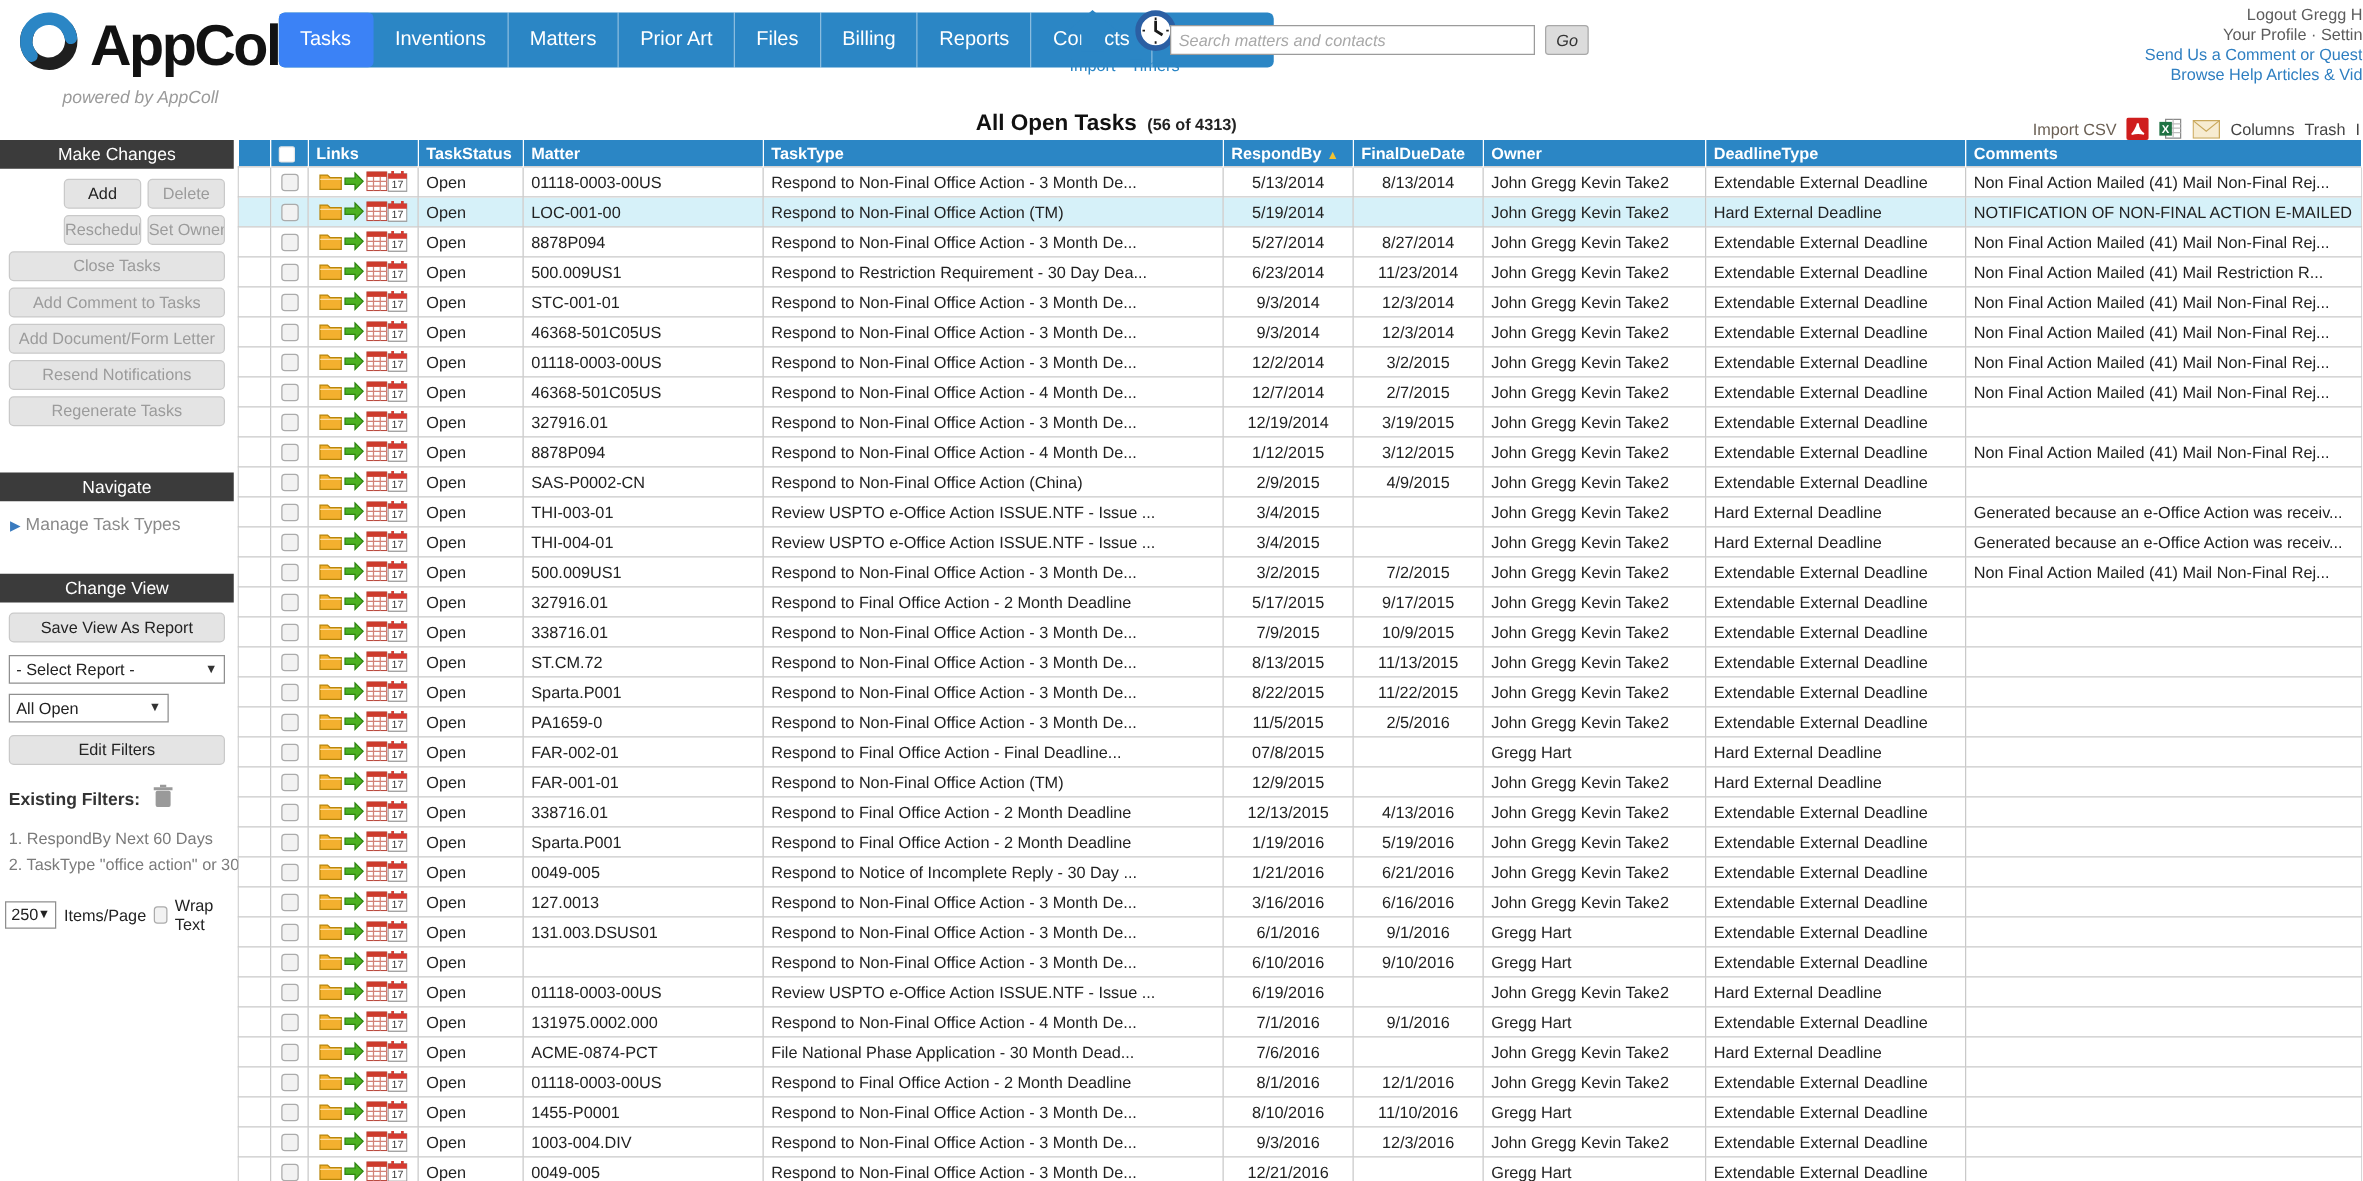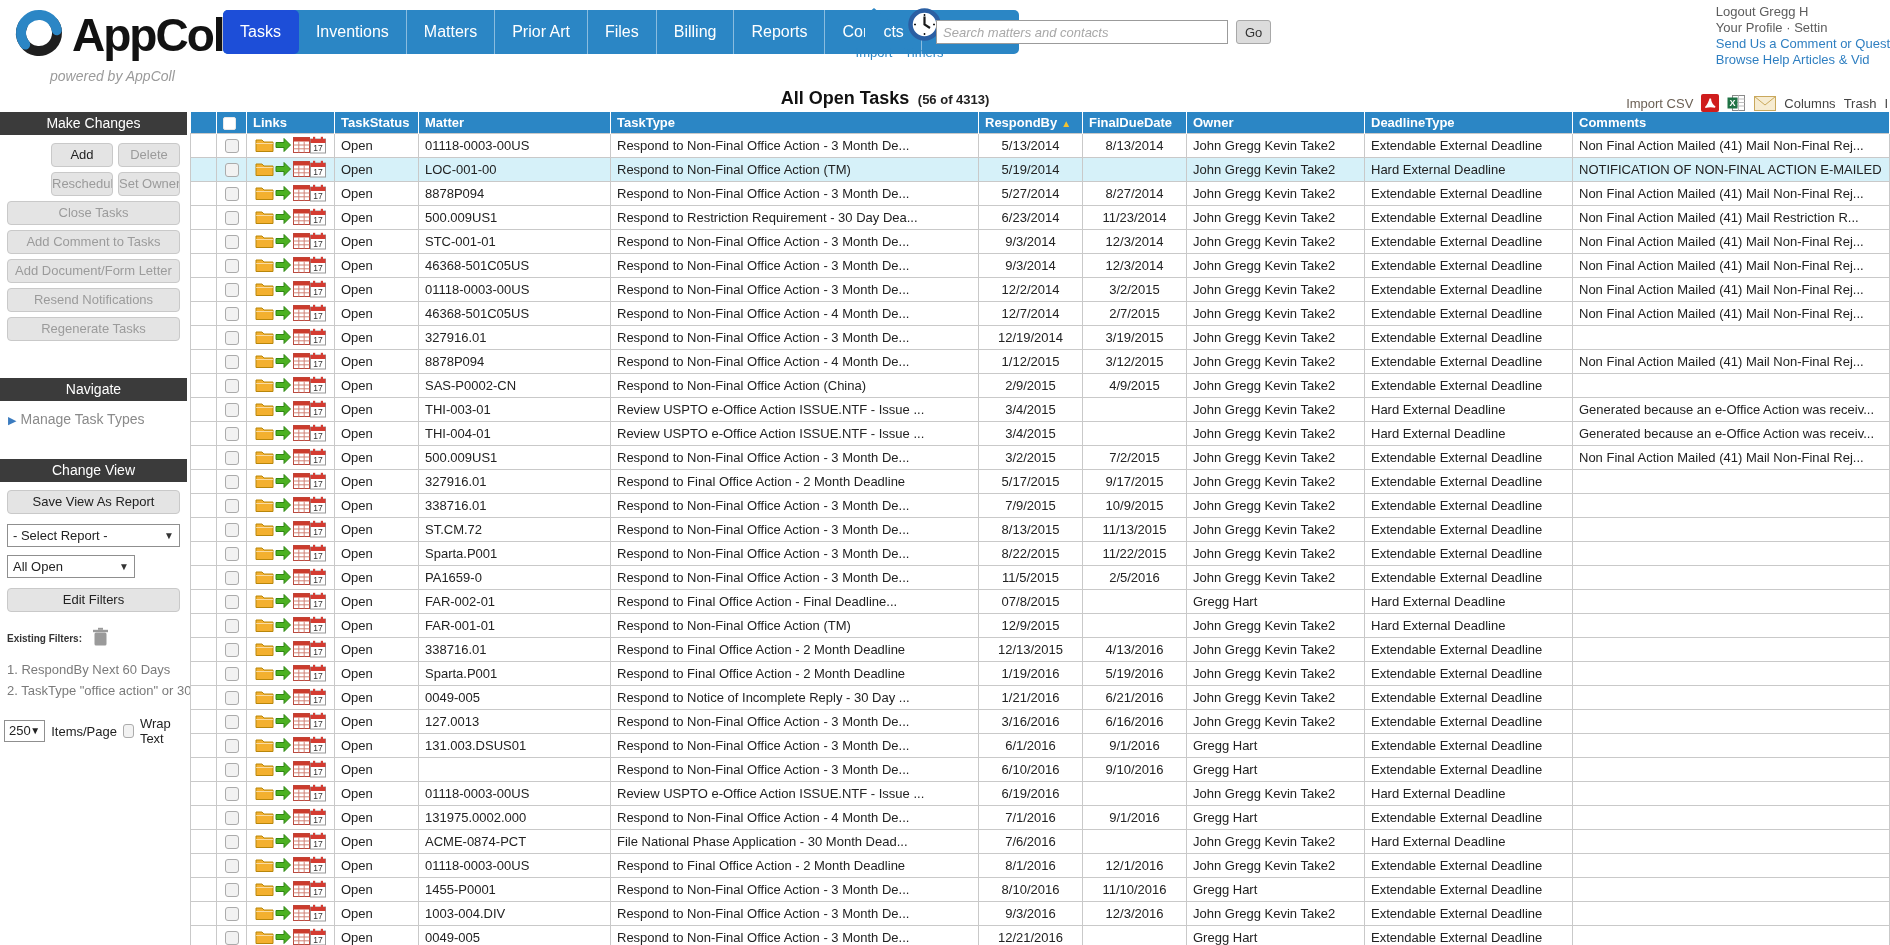--- a/index.html
+++ b/index.html
@@ -10,32 +10,32 @@
 
   
   .logo-block { position:absolute; left:12px; top:6px; }
   .logo-row { display:flex; align-items:center; gap:6px; }
   .logo-text { font-size:46px; font-weight:bold; color:#121212; letter-spacing:-2px; }
   .tagline { font-size:14px; font-style:italic; color:#9a9a9a; margin:4px 0 0 38px; }
 
   .tabs { position:absolute; left:223px; top:10px; display:flex; background:#2b86c5; border-radius:5px; height:44px; }
   .tab { color:#fff; font-size:16px; line-height:44px; padding:0 17px; border-right:1px solid rgba(255,255,255,.45); cursor:pointer; white-space:nowrap; }
   .tab:last-child { border-right:none; }
-  .tab.active { background:#1d4ed8; border-radius:5px; border-right-color:transparent; }
+  .tab.active { background:#3b82f6; border-radius:5px; border-right-color:transparent; }
 
   .tool { position:absolute; top:8px; text-align:center; color:#2b86c5; font-size:13px; }
   .tool .tlabel { margin-top:1px; }
   .tool-import { left:848px; width:52px; }
   .tool-timers { left:902px; width:44px; }
 
   .search-input { position:absolute; left:936px; top:20px; width:292px; height:24px; border:1px solid #9b9b9b; font-size:13px; padding:0 6px; color:#444; font-family:"Liberation Sans",sans-serif; }
   .search-input::placeholder { color:#a8a8a8; font-style:italic; }
-  .go-btn { position:absolute; left:1236px; top:20px; height:24px; padding:0 8px; background:#dcdcdc; border:1px solid #a8a8a8; border-radius:3px; font-size:13px; color:#333; cursor:pointer; font-family:"Liberation Sans",sans-serif; }
-
-  .account-links { position:absolute; right:0; top:4px; font-size:13px; line-height:16px; white-space:nowrap; }
+  .go-btn { position:absolute; left:1236px; top:20px; height:24px; padding:0 8px; background:#dcdcdc; border:1px solid #a8a8a8; border-radius:3px; font-size:13px; color:#333; cursor:pointer; font-family:"Liberation Sans",sans-serif;font-style:italic; }
+
+  .account-links { position:absolute; right:0; top:4px; text-align:right; font-size:13px; line-height:16px; white-space:nowrap; }
   .account-links .line { display:block; cursor:pointer; }
   .account-links .gray { color:#5c5c5c; }
   .account-links .blue { color:#2f7fc1; }
 
   
   .title-row { position:absolute; left:0; top:88px; width:1770px; text-align:center; }
   .page-title { font-size:18px; font-weight:bold; color:#111; display:inline; }
   .title-count { font-size:13px; font-weight:bold; color:#222; margin-left:4px; }
 
   .table-toolbar { position:absolute; right:2px; top:94px; display:flex; align-items:center; gap:8px; font-size:13px; color:#444; }
@@ -52,21 +52,21 @@
   .sbtn-row { display:flex; gap:5px;padding-left:44px; }
   .sbtn-row .sbtn { flex:1; }
   .gap-lg { height:32px; }
   .nav-link { font-size:14px; color:#8a8a8a; padding:2px 8px 0 8px; cursor:pointer; }
   .nav-link .tri { color:#3a7bbf; font-size:11px; margin-right:4px; }
   .select-box { margin:0 7px 8px 7px; background:#fff; border:1px solid #8f8f8f; height:23px; line-height:21px; font-size:13px; color:#222; padding:0 5px; position:relative; cursor:pointer; white-space:nowrap; overflow:hidden; }
   .select-box .caret { position:absolute; right:5px; top:0; font-size:10px; color:#333; }
   .select-report { margin-top:10px; }
   .select-view { width:128px; }
   .filters-label-row { display:flex; align-items:center; gap:10px; padding:10px 7px 6px 7px; }
-  .filters-label { font-size:10px; font-weight:bold; color:#333; }
+  .filters-label { font-size:14px; font-weight:bold; color:#333; }
   .filter-item { font-size:13px; color:#7a7a7a; padding:6px 7px 0 7px; white-space:nowrap; }
   .paging-row { display:flex; align-items:center; gap:6px; padding:18px 4px 0 4px; font-size:13px; color:#222; }
   .mini-select { background:#fff; border:1px solid #8f8f8f; height:22px; line-height:20px; font-size:13px; color:#222; padding:0 4px; width:52px; position:relative; cursor:pointer; }
   .mini-select .caret { position:absolute; right:4px; top:0; font-size:10px; }
   .cbx { display:inline-block; width:14px; height:14px; background:#f2f2f2; border:1px solid #ababab; border-radius:3px; vertical-align:middle; cursor:pointer; }
 
   
   .table-wrap { position:absolute; left:190px; top:112px; width:1700px; height:833px; overflow:hidden; }
   table.tasks { table-layout:fixed; width:1700px; border-collapse:collapse; }
   table.tasks th { background:#2b86c5; color:#fff; font-size:13px; font-weight:bold; text-align:left; height:21px; padding:0 6px; white-space:nowrap; overflow:hidden; border-right:1px solid rgba(255,255,255,.45); }

